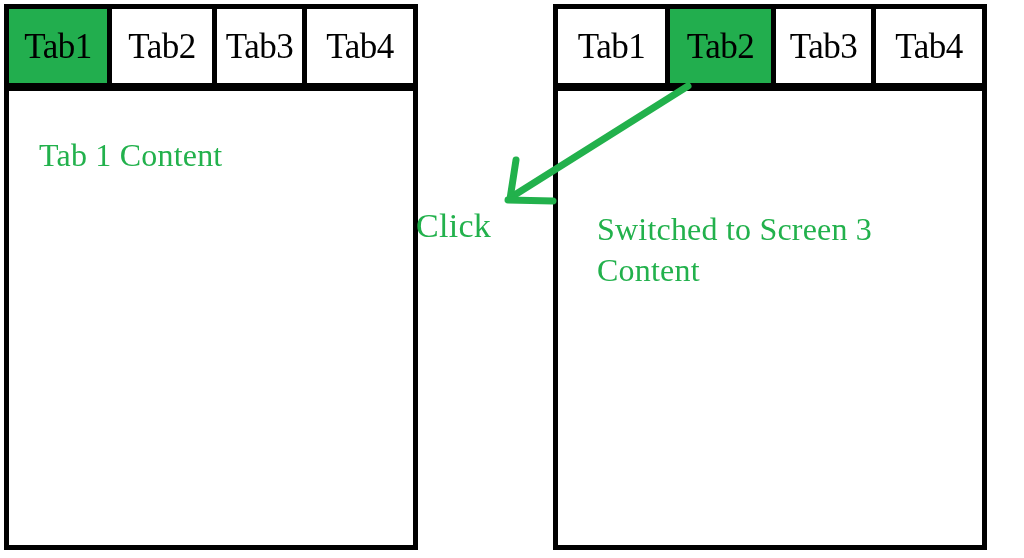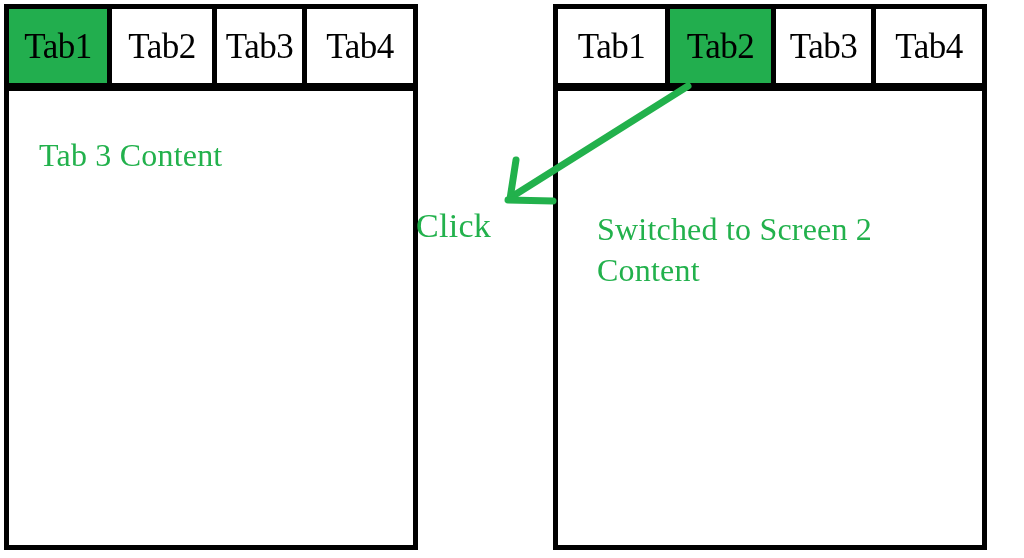--- a/index.html
+++ b/index.html
@@ -142,36 +142,36 @@
 <div class="screen" id="screen-1">
 
   <div class="tab-strip">
     <div class="tab active">Tab1</div>
     <div class="tab">Tab2</div>
     <div class="tab">Tab3</div>
     <div class="tab">Tab4</div>
   </div>
 
   <div class="content-pane">
-    <div class="content-text">Tab 3 Content</div>
+    <div class="content-text">Tab 1 Content</div>
   </div>
 
 </div>
 
 <div class="screen" id="screen-2">
 
   <div class="tab-strip">
     <div class="tab">Tab1</div>
     <div class="tab active">Tab2</div>
     <div class="tab">Tab3</div>
     <div class="tab">Tab4</div>
   </div>
 
   <div class="content-pane">
-    <div class="content-text">Switched to Screen 2 Content</div>
+    <div class="content-text">Switched to Screen 3 Content</div>
   </div>
 
 </div>
 
 <svg id="annotation-layer" viewBox="0 0 1024 558" width="1024" height="558">
 
   <line x1="688" y1="86" x2="513" y2="196" stroke="#22B14C" stroke-width="7" stroke-linecap="round"></line>
 
   <line x1="510" y1="199" x2="516" y2="160" stroke="#22B14C" stroke-width="7" stroke-linecap="round"></line>
 

